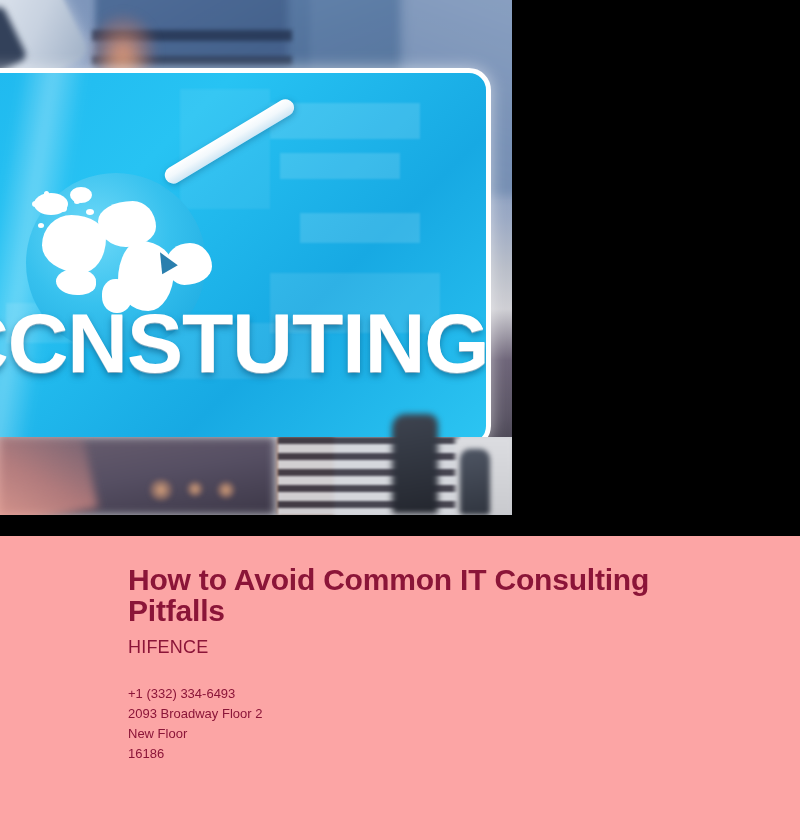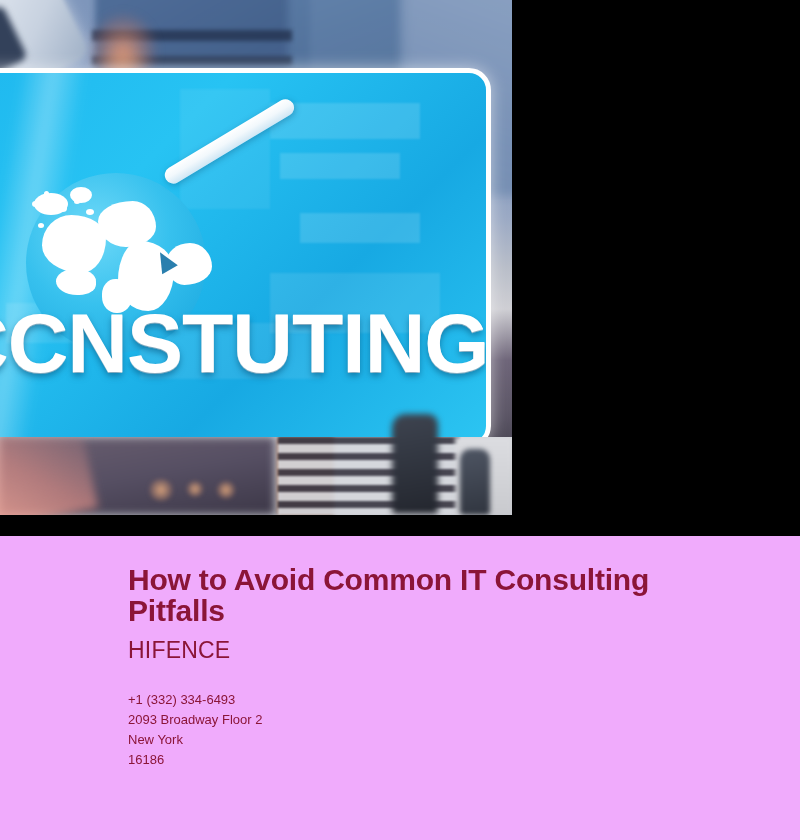--- a/index.html
+++ b/index.html
@@ -293,36 +293,36 @@
     line-height: 1;
   }
 
   
   #info-panel {
     position: absolute;
     left: 0;
     top: 536px;
     width: 800px;
     height: 304px;
-    background: #f0abfc;
+    background: #fca5a5;
     box-sizing: border-box;
     padding: 28px 60px 0 128px;
   }
   #page-title {
     margin: 0;
     font-size: 30px;
     line-height: 1.04;
     font-weight: bold;
     color: #8b1538;
     letter-spacing: -.2px;
     max-width: 545px;
   }
   #brand-name {
     margin: 11px 0 0 0;
-    font-size: 23px;
+    font-size: 18px;
     font-weight: normal;
     color: #8b1538;
     letter-spacing: .2px;
   }
   .contact-list {
     margin: 26px 0 0 0;
     padding: 0;
     list-style: none;
   }
   .contact-list li {
@@ -410,18 +410,18 @@
 
 <div id="info-panel">
 
   <h1 id="page-title">How to Avoid Common IT Consulting Pitfalls</h1>
 
   <div id="brand-name">HIFENCE</div>
 
   <ul class="contact-list">
     <li>+1 (332) 334-6493</li>
     <li>2093 Broadway Floor 2</li>
-    <li>New York</li>
+    <li>New Floor</li>
     <li>16186</li>
   </ul>
 
 
 </div>
 
 </body></html>

